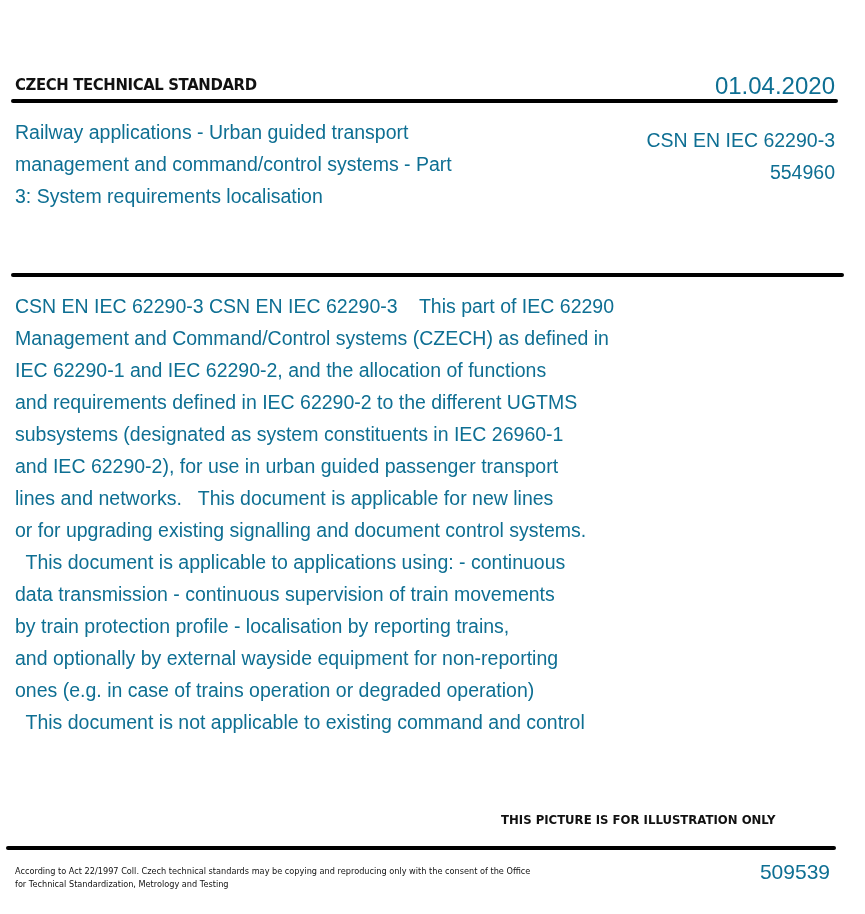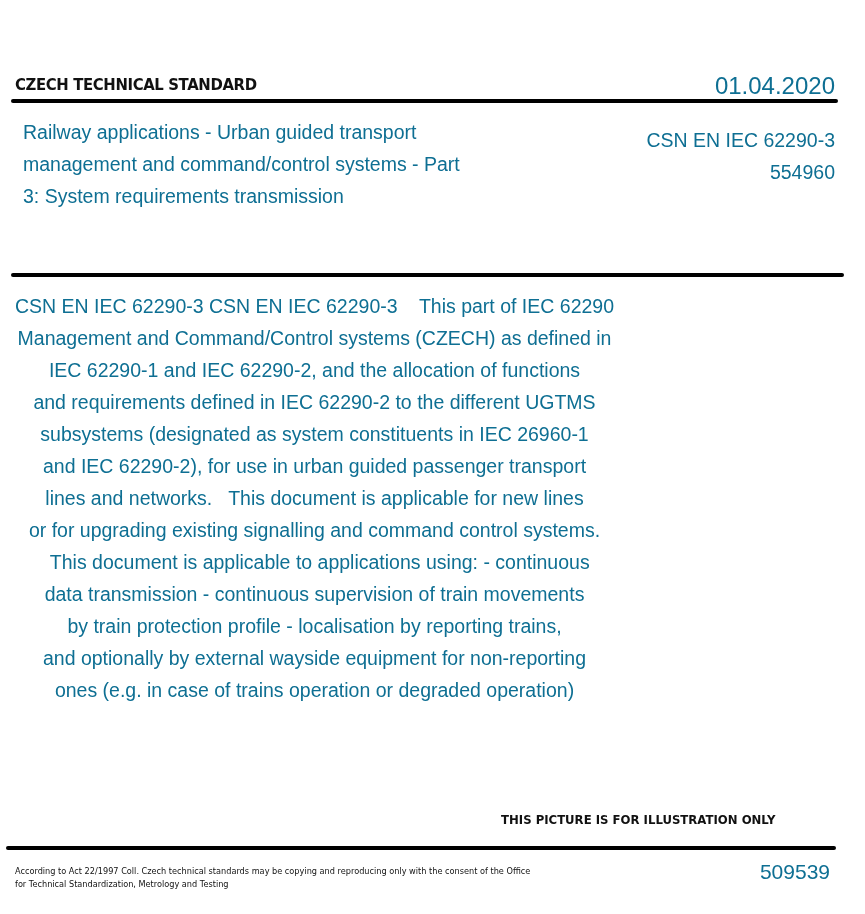--- a/index.html
+++ b/index.html
@@ -45,36 +45,35 @@
     .rule-bottom { left: 6px; top: 846px; width: 830px; height: 4px; }
 
     .title-block {
       position: absolute;
       left: 15px;
       top: 116px;
       width: 500px;
       font-size: 19.5px;
       line-height: 32px;
     }
-    .title-line { white-space: nowrap; margin-left: 8px; }
+    .title-line { white-space: nowrap; }
     .code-block {
       position: absolute;
       right: 30px;
       top: 124px;
       text-align: right;
       font-size: 19.5px;
       line-height: 32px;
     }
     .abstract {
       position: absolute;
       left: 15px;
       top: 290px;
       font-size: 19.5px;
       line-height: 32px;
-      text-align: center;
     }
     .abstract-line { white-space: pre; }
     .illustration-note {
       position: absolute;
       left: 501px;
       top: 812px;
       font-family: "DejaVu Sans", sans-serif;
       font-weight: bold;
       font-size: 13px;
       color: #111;
@@ -105,44 +104,45 @@
 <body>
 
 <div class="header-title">CZECH TECHNICAL STANDARD</div>
 <div class="header-date teal">01.04.2020</div>
 
 <div class="rule rule-top"></div>
 
 <div class="title-block teal">
   <div class="title-line">Railway applications - Urban guided transport</div>
   <div class="title-line">management and command/control systems - Part</div>
-  <div class="title-line">3: System requirements transmission</div>
+  <div class="title-line">3: System requirements localisation</div>
 </div>
 
 <div class="code-block teal">
   <div>CSN EN IEC 62290-3</div>
   <div>554960</div>
 </div>
 
 <div class="rule rule-mid"></div>
 
 <div class="abstract teal">
   <div class="abstract-line">CSN EN IEC 62290-3 CSN EN IEC 62290-3    This part of IEC 62290</div>
   <div class="abstract-line">Management and Command/Control systems (CZECH) as defined in</div>
   <div class="abstract-line">IEC 62290-1 and IEC 62290-2, and the allocation of functions</div>
   <div class="abstract-line">and requirements defined in IEC 62290-2 to the different UGTMS</div>
   <div class="abstract-line">subsystems (designated as system constituents in IEC 26960-1</div>
   <div class="abstract-line">and IEC 62290-2), for use in urban guided passenger transport</div>
   <div class="abstract-line">lines and networks.   This document is applicable for new lines</div>
-  <div class="abstract-line">or for upgrading existing signalling and command control systems.</div>
+  <div class="abstract-line">or for upgrading existing signalling and document control systems.</div>
   <div class="abstract-line">  This document is applicable to applications using: - continuous</div>
   <div class="abstract-line">data transmission - continuous supervision of train movements</div>
   <div class="abstract-line">by train protection profile - localisation by reporting trains,</div>
   <div class="abstract-line">and optionally by external wayside equipment for non-reporting</div>
   <div class="abstract-line">ones (e.g. in case of trains operation or degraded operation)</div>
+  <div class="abstract-line">  This document is not applicable to existing command and control</div>
 </div>
 
 <div class="illustration-note">THIS PICTURE IS FOR ILLUSTRATION ONLY</div>
 
 <div class="rule rule-bottom"></div>
 
 <div class="footer-legal">
   <div>According to Act 22/1997 Coll. Czech technical standards may be copying and reproducing only with the consent of the Office</div>
   <div>for Technical Standardization, Metrology and Testing</div>
 </div>

